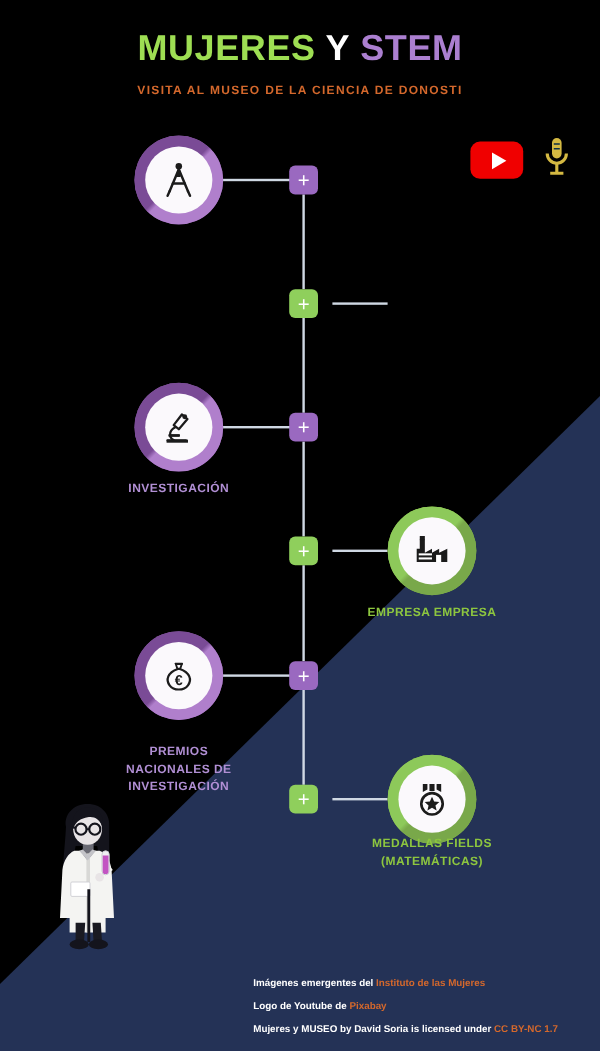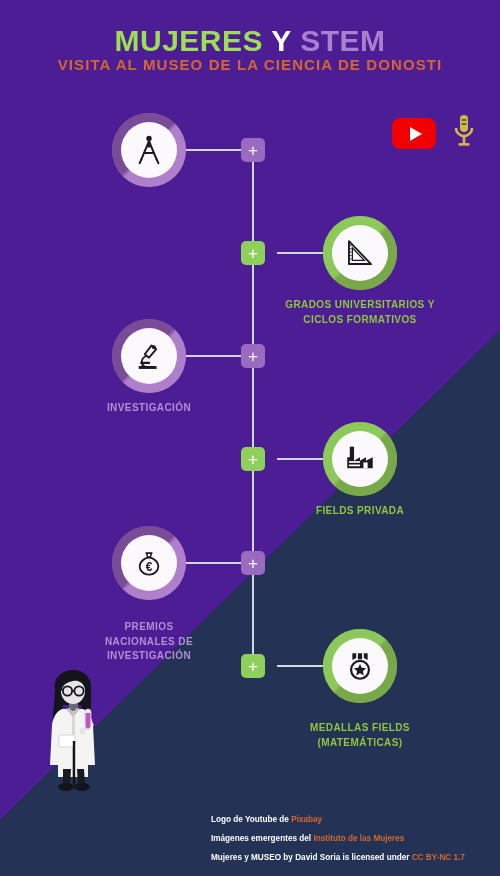--- a/index.html
+++ b/index.html
@@ -8,41 +8,42 @@
     width:500px; height:876px;
     font-family:"Liberation Sans", sans-serif;
     overflow:hidden;
     position:relative;
   }
 
   
   #canvas {
     position:absolute; inset:0;
     width:500px; height:876px;
-    background:#4c1d95;
+    background:#000000;
     overflow:hidden;
   }
   #diag-wedge2 {
     position:absolute; left:0; top:0; width:500px; height:876px;
     background:#243256;
     clip-path: polygon(500px 330px, 500px 876px, 0px 876px, 0px 820px);
   }
 
   
   #header { position:absolute; left:0; top:0; width:500px; text-align:center; }
   #title {
     margin-top:26px;
     font-size:30px; font-weight:bold; letter-spacing:0.5px;
     line-height:1;
   }
   #title .w1 { color:#9ede53; }
   #title .w2 { color:#ffffff; }
   #title .w3 { color:#ab7fd0; }
   #subtitle {
-    font-size:15px; font-weight:bold; letter-spacing:1.1px;
+    margin-top:14px;
+    font-size:10px; font-weight:bold; letter-spacing:1.1px;
     color:#d4682c;
   }
 
   
   #yt-logo {
     position:absolute; left:392px; top:118px;
     width:44px; height:31px; border-radius:8px; background:#f00000;
     display:flex; align-items:center; justify-content:center;
   }
   #yt-logo .tri {
@@ -198,39 +199,20 @@
               <path d="M11 31 L9 35.5"></path>
               <path d="M29 31 L31 35.5"></path>
               <path d="M14.2 23.5 L25.8 23.5"></path>
             </g>
             <path d="M18.2 11 L21.8 11 L21.8 17 L18.2 17 Z" fill="#1b1b1b"></path>
           </svg>
         </div>
       </div>
     </div>
 
-    <div class="node" style="left:323px; top:216px;">
-      <div class="circle-outer green">
-        <div class="circle-inner">
-          <svg viewBox="0 0 40 40" width="34" height="34">
-            <path d="M7 6 L33 33 L7 33 Z" fill="#ffffff" stroke="#1b1b1b" stroke-width="2.2" stroke-linejoin="round"></path>
-            <path d="M11 28.6 L25 28.6 L11 14 Z" fill="none" stroke="#1b1b1b" stroke-width="1.5"></path>
-            <g stroke="#1b1b1b" stroke-width="1.1">
-              <line x1="7" y1="11" x2="10" y2="11"></line>
-              <line x1="7" y1="15" x2="10" y2="15"></line>
-              <line x1="7" y1="19" x2="10" y2="19"></line>
-              <line x1="7" y1="23" x2="10" y2="23"></line>
-              <line x1="7" y1="27" x2="10" y2="27"></line>
-            </g>
-          </svg>
-        </div>
-      </div>
-      <div class="node-label green" style="left:-48px; top:82px; width:170px;">GRADOS UNIVERSITARIOS Y
-CICLOS FORMATIVOS</div>
-    </div>
 
     <div class="node" style="left:112px; top:319px;">
       <div class="circle-outer purple">
         <div class="circle-inner">
           <svg viewBox="0 0 40 40" width="34" height="34">
             <g fill="none" stroke="#1b1b1b" stroke-width="2.2" stroke-linecap="round" stroke-linejoin="round">
               <path d="M23 7.5 L28.5 12 L20 22 L15 18 Z"></path>
               <path d="M16.5 20 C9 24 11 31 15 32.5"></path>
               <path d="M9 33 L27 33"></path>
               <path d="M11 28 L20 28"></path>
@@ -249,21 +231,21 @@
         <div class="circle-inner">
           <svg viewBox="0 0 40 40" width="34" height="34">
             <path d="M8 9 L8 18 L5 18 L5 31 L35 31 L35 18 L27 22 L27 18 L20 22 L20 18 L13 22 L13 9 Z" fill="#1b1b1b"></path>
             <rect x="8" y="5.5" width="5" height="4" fill="#1b1b1b"></rect>
             <rect x="7" y="22.5" width="13" height="2" fill="#ffffff"></rect>
             <rect x="7" y="26.5" width="13" height="2" fill="#ffffff"></rect>
             <rect x="24" y="24" width="5" height="7" fill="#ffffff"></rect>
           </svg>
         </div>
       </div>
-      <div class="node-label green" style="left:-48px; top:82px; width:170px;">FIELDS PRIVADA</div>
+      <div class="node-label green" style="left:-48px; top:82px; width:170px;">EMPRESA EMPRESA</div>
     </div>
 
     <div class="node" style="left:112px; top:526px;">
       <div class="circle-outer purple">
         <div class="circle-inner">
           <svg viewBox="0 0 40 40" width="34" height="34">
             <path d="M17 8.5 L23 8.5 L21.3 13.5 L18.7 13.5 Z" fill="none" stroke="#1b1b1b" stroke-width="1.8"></path>
             <line x1="16.3" y1="8.5" x2="23.7" y2="8.5" stroke="#1b1b1b" stroke-width="2"></line>
             <path d="M19 13.5 C9 17 7 24 11 29.5 C15 35 25 35 29 29.5 C33 24 31 17 21 13.5 Z" fill="none" stroke="#1b1b1b" stroke-width="2.2" stroke-linejoin="round"></path>
             <text x="20" y="29" font-family="'Liberation Sans',sans-serif" font-size="14" font-weight="bold" text-anchor="middle" fill="#1b1b1b">€</text>
@@ -280,21 +262,21 @@
         <div class="circle-inner">
           <svg viewBox="0 0 40 40" width="34" height="34">
             <path d="M11 5 L11 13 L15.5 10.5 L15.5 5 Z" fill="#1b1b1b"></path>
             <path d="M29 5 L29 13 L24.5 10.5 L24.5 5 Z" fill="#1b1b1b"></path>
             <path d="M17.5 5 L17.5 12 L22.5 12 L22.5 5 Z" fill="#1b1b1b"></path>
             <circle cx="20" cy="24.5" r="10.5" fill="none" stroke="#1b1b1b" stroke-width="2.6"></circle>
             <path d="M20 17.5 L22.1 22.2 L27.2 22.7 L23.4 26.1 L24.5 31.1 L20 28.5 L15.5 31.1 L16.6 26.1 L12.8 22.7 L17.9 22.2 Z" fill="#1b1b1b"></path>
           </svg>
         </div>
       </div>
-      <div class="node-label green" style="left:-48px; top:92px; width:170px;">MEDALLAS FIELDS
+      <div class="node-label green" style="left:-48px; top:68px; width:170px;">MEDALLAS FIELDS
 (MATEMÁTICAS)</div>
     </div>
 
   </div>
 
   <div id="scientist">
     <svg viewBox="0 0 86 130" width="86" height="130">
 
       <path d="M22 24 C20 14 28 5 40 5 C52 5 59 14 58 24 L58 50 C58 62 54 72 50 78 L46 78 C50 66 50 50 48 40 L30 40 C28 50 26 64 25 78 L20 78 C18 62 21 44 22 24 Z" fill="#14141c"></path>
 
@@ -336,18 +318,18 @@
       <path d="M44 104 L45 120 L52 120 L51 104 Z" fill="#1a1a22"></path>
 
       <ellipse cx="33" cy="122" rx="8" ry="4" fill="#14141c"></ellipse>
       <ellipse cx="49" cy="122" rx="8" ry="4" fill="#14141c"></ellipse>
 
       <line x1="41" y1="76" x2="41" y2="120" stroke="#14141c" stroke-width="2.4"></line>
     </svg>
   </div>
 
   <div id="footer">
+    <div class="fline"><span>Imágenes emergentes del </span><span class="lk">Instituto de las Mujeres</span></div>
     <div class="fline"><span>Logo de Youtube de </span><span class="lk">Pixabay</span></div>
-    <div class="fline"><span>Imágenes emergentes del </span><span class="lk">Instituto de las Mujeres</span></div>
     <div class="fline"><span>Mujeres y MUSEO by David Soria is licensed under </span><span class="lk">CC BY-NC 1.7</span></div>
   </div>
 
 </div>
 
 </body></html>

